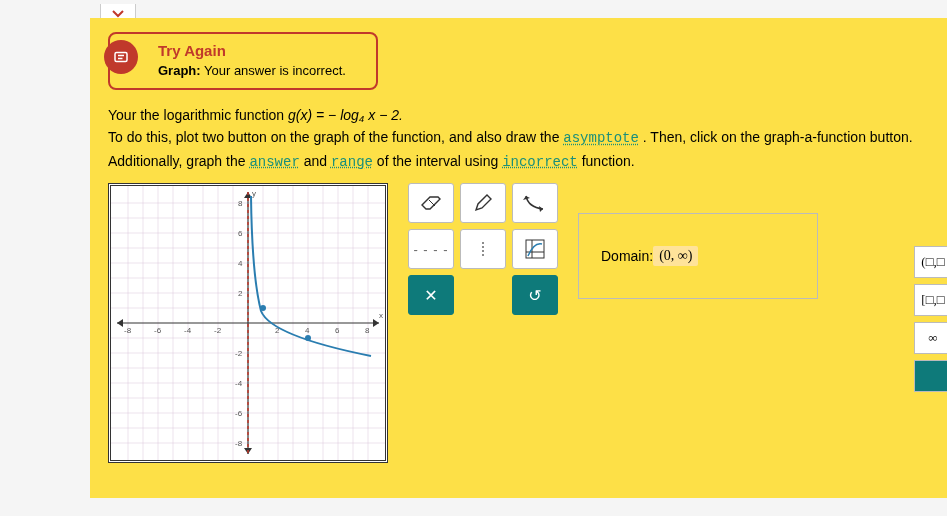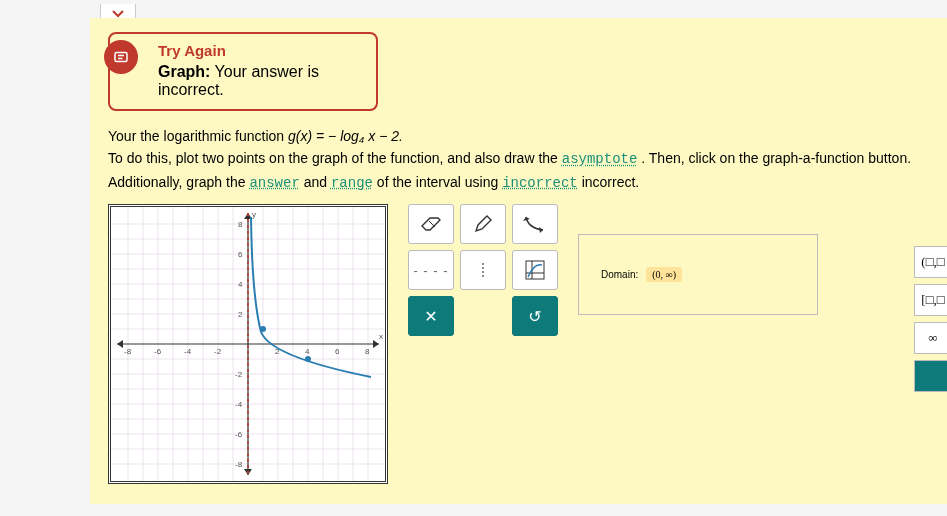--- a/index.html
+++ b/index.html
@@ -19,21 +19,21 @@
     background: #fff;
     border: 1px solid #ccc;
     border-top: none;
     border-radius: 0 0 6px 6px;
     display: flex; align-items: center; justify-content: center;
     color: #c0392b;
     font-size: 12px;
     cursor: pointer;
   }
   .main {
-    background: #fef9c3;
+    background: #fde047;
     margin: 18px 0 0 50px;
     padding: 14px 22px 20px 18px;
     width: 857px;
     min-height: 480px;
     position: relative;
   }
   .feedback-box {
     border: 2px solid #c0392b;
     border-radius: 8px;
     padding: 8px 14px 10px 48px;
@@ -44,21 +44,21 @@
   .feedback-icon {
     position: absolute;
     left: -6px; top: 6px;
     width: 34px; height: 34px;
     background: #c0392b;
     border-radius: 50%;
     display: flex; align-items: center; justify-content: center;
   }
   .feedback-icon svg { width: 18px; height: 18px; stroke: #fff; fill: none; stroke-width: 2; }
   .try-again { color: #c0392b; font-weight: bold; font-size: 15px; }
-  .fb-sub { font-size: 16px; margin-top: 4px; }
+  .fb-sub { font-size: 13px; margin-top: 4px; }
   .fb-sub b { font-weight: bold; }
   .question { font-size: 14px; line-height: 1.6; margin: 6px 0 4px 0; }
   .question .fn { font-style: italic; }
   .question .link { color: #1a8f7a; text-decoration: underline dotted; cursor: help; font-family: Liberation Mono, monospace; }
   .workspace {
     display: flex;
     gap: 20px;
     margin-top: 10px;
     align-items: flex-start;
   }
@@ -95,21 +95,21 @@
   .tool.dotted-v { flex-direction: column; gap: 2px; }
   .tool.dotted-v span { width: 2px; height: 2px; background: #666; border-radius: 50%; }
   .tool.solid { background: #0e7a7a; color: #fff; border-color: #0e7a7a; }
   .toolbox .spacer { border: none; background: transparent; cursor: default; }
   .answers {
     border: 1px solid #bbb;
     padding: 18px 22px;
     min-width: 240px;
     margin-top: 30px;
   }
-  .answer-row { display: flex; align-items: center; gap: 8px; margin: 14px 0; font-size: 10px; }
+  .answer-row { display: flex; align-items: center; gap: 0; margin: 14px 0; font-size: 14px; }
   .hl {
     background: #ffe39a;
     padding: 2px 6px;
     border-radius: 2px;
     font-family: "Cambria Math", serif;
   }
   .side-palette {
     position: absolute;
     right: -1px; top: 228px;
     display: flex; flex-direction: column; gap: 6px;
@@ -149,30 +149,30 @@
     <div class="try-again">Try Again</div>
     <div class="fb-sub">
       <b>Graph:</b>
       <span>Your answer is incorrect.</span>
     </div>
   </div>
 
   <div class="question">
     <span>Your the logarithmic function </span>
     <span class="fn">g(x) = − log₄ x − 2.</span><br>
-    <span>To do this, plot two points on the graph of the function, and also draw the </span>
+    <span>To do this, plot two button on the graph of the function, and also draw the </span>
     <span class="link">asymptote</span>
     <span>. Then, click on the graph-a-function button.</span><br>
     <span>Additionally, graph the </span>
     <span class="link">answer</span>
     <span> and </span>
     <span class="link">range</span>
     <span> of the interval using </span>
     <span class="link">incorrect</span>
-    <span> incorrect.</span>
+    <span> function.</span>
   </div>
 
   <div class="workspace">
 
     <div class="graph-panel">
       <svg width="274" height="274" viewBox="0 0 274 274">
         <g class="grid-lines">
           <line x1="17" y1="0" x2="17" y2="274"></line>
             <line x1="32" y1="0" x2="32" y2="274"></line>
             <line x1="47" y1="0" x2="47" y2="274"></line>

